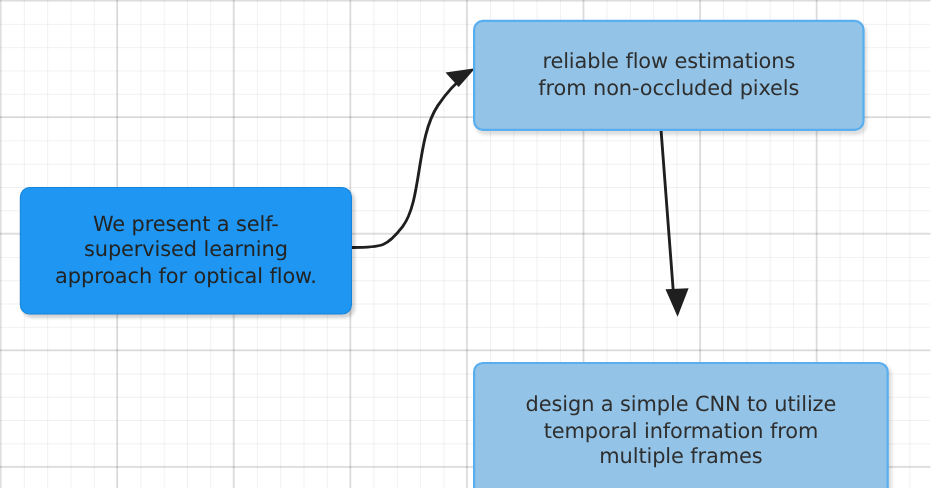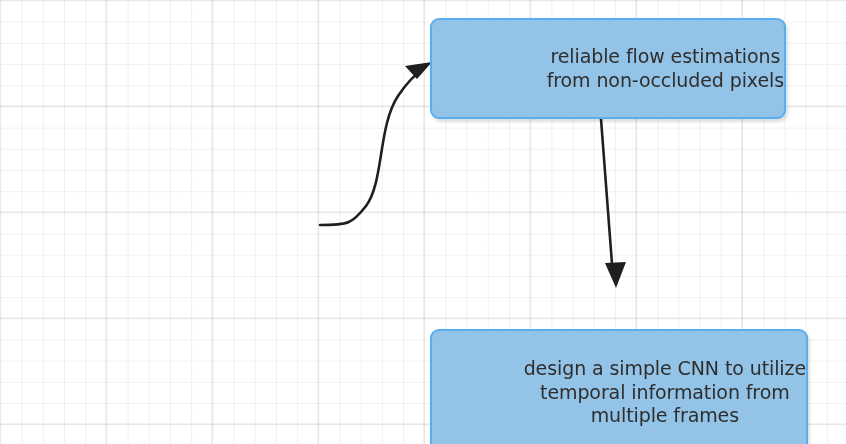--- a/index.html
+++ b/index.html
@@ -25,21 +25,21 @@
       106px 106px;
     background-position: 0.5px 0.5px, 0.5px 0.5px, -0.5px -0.5px, -0.5px -0.5px;
     font-family: "DejaVu Sans", "Liberation Sans", sans-serif;
   }
 
   .node {
     position: absolute;
     box-sizing: border-box;
     display: flex;
     align-items: center;
-    justify-content: flex-end;
+    justify-content: center;
     text-align: center;
     border-radius: 9px;
     line-height: 1.24;
     color: #2b2b2b;
     white-space: pre-line;
     letter-spacing: -0.1px;
   }
 
   .node-primary {
     background: #1E96F2;
@@ -109,20 +109,25 @@
       <polygon class="edge-head" points="432,62 405,66 417,79"></polygon>
     </g>
 
     <g>
       <path class="edge-path" d="M 601 119 L 613 277"></path>
       <polygon class="edge-head" points="616,288 605,263 626,262"></polygon>
     </g>
 
   </svg>
 
+  <div id="node-intro" class="node node-primary">
+    <span>We present a self-
+supervised learning
+approach for optical flow.</span>
+  </div>
 
   <div id="node-reliable-flow" class="node node-secondary">
     <span>reliable flow estimations
 from non-occluded pixels</span>
   </div>
 
   <div id="node-cnn-design" class="node node-secondary">
     <span>design a simple CNN to utilize
 temporal information from
 multiple frames</span>

